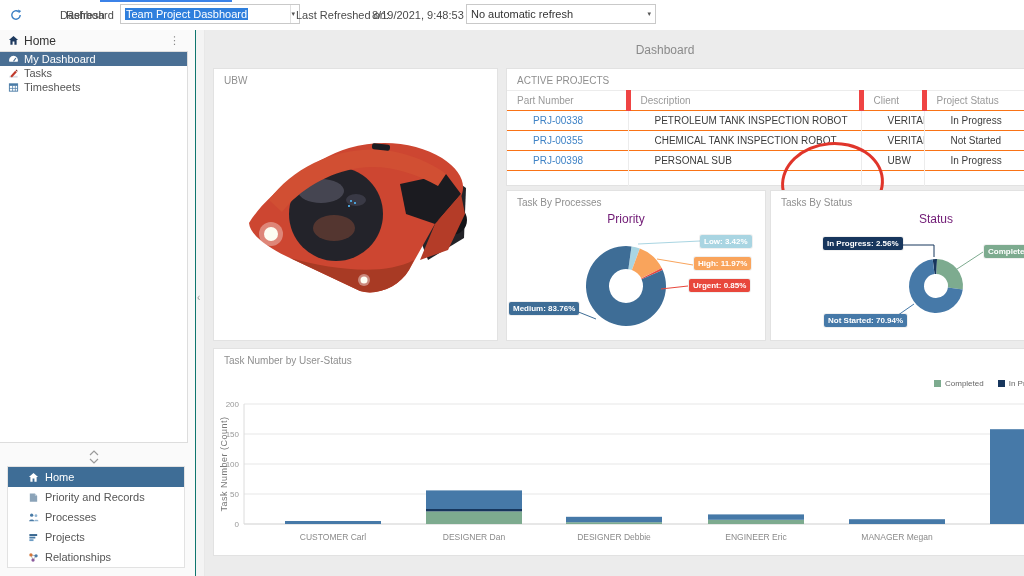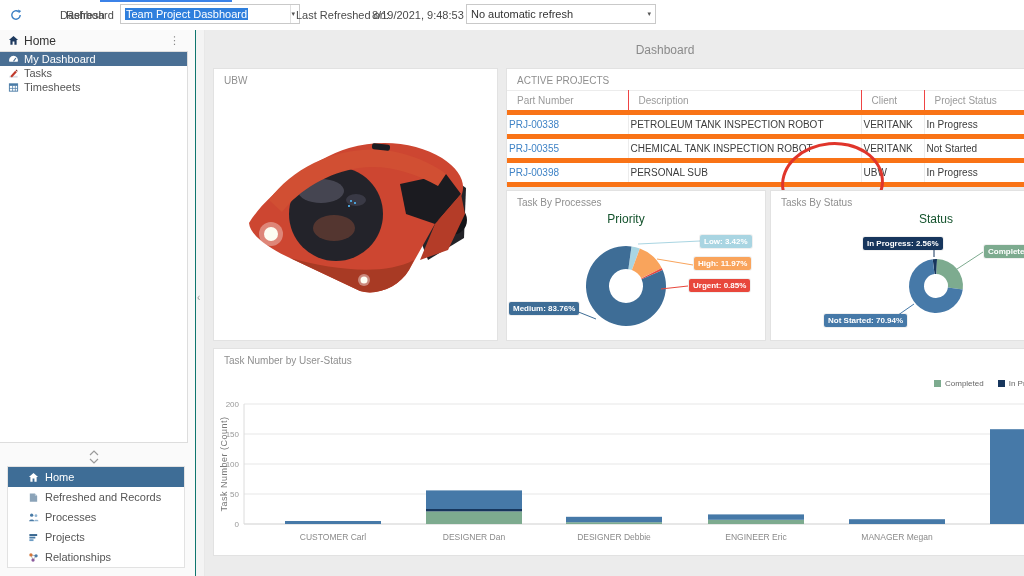--- a/index.html
+++ b/index.html
@@ -34,26 +34,26 @@
   .main-title{position:absolute;left:0;top:13px;width:920px;text-align:center;font-size:12px;color:#8a8a8a;}
   .card{position:absolute;background:#fff;border:1px solid #e2e2e2;box-sizing:border-box;}
   .card-title{padding:6px 10px 2px 10px;font-size:10px;color:#8f8f8f;white-space:nowrap;}
   #ubw-card{left:8px;top:38px;width:285px;height:273px;}
   #proj-card{left:301px;top:38px;width:620px;height:118px;}
   #prio-card{left:301px;top:160px;width:260px;height:151px;}
   #stat-card{left:565px;top:160px;width:356px;height:151px;}
   #bar-card{left:8px;top:318px;width:913px;height:208px;}
   
   .ptable{width:618px;border-collapse:collapse;table-layout:fixed;font-size:10px;margin-top:2px;}
-  .ptable th{font-weight:normal;color:#9a9a9a;text-align:left;padding:4px 10px;border-top:1px solid #ececec;border-right:1px solid #ef4444;height:11px;cursor:pointer;}
-  .ptable td{color:#3c3c3c;padding:4px 2px;border-top:5px solid #f97316;border-right:1px solid #ececec;height:11px;white-space:nowrap;overflow:hidden;}
+  .ptable th{font-weight:normal;color:#9a9a9a;text-align:left;padding:4px 10px;border-top:1px solid #ececec;border-right:5px solid #ef4444;height:11px;cursor:pointer;}
+  .ptable td{color:#3c3c3c;padding:4px 26px;border-top:1px solid #f97316;border-right:1px solid #ececec;height:11px;white-space:nowrap;overflow:hidden;}
   .ptable a{color:#3f83c6;text-decoration:none;cursor:pointer;}
   .ellipse-annot{position:absolute;left:274px;top:73px;width:97px;height:76px;border:3px solid #e0352b;border-radius:50%;transform:rotate(-5deg);pointer-events:none;}
   
-  .donut-title{position:absolute;top:21px;font-size:12px;color:#14532d;text-align:center;}
+  .donut-title{position:absolute;top:21px;font-size:12px;color:#701a75;text-align:center;}
   .callout{position:absolute;color:#fff;font-size:8px;font-weight:bold;padding:2px 4px;border-radius:2px;white-space:nowrap;
            box-shadow:0 0 0 1px rgba(0,0,0,0.06);}
   svg text{font-family:"Liberation Sans",sans-serif;}
   
   .legend{position:absolute;left:720px;top:30px;display:flex;gap:14px;align-items:center;font-size:8px;color:#666;white-space:nowrap;}
   .legend .sq{display:inline-block;width:7px;height:7px;margin-right:4px;vertical-align:-1px;}
   .icon{display:inline-flex;flex:none;}
 </style>
 </head>
 <body>
@@ -147,21 +147,21 @@
         </span>
         <span>Home</span>
       </div>
       <div class="bn-item">
         <span class="icon">
           <svg width="11" height="11" viewBox="0 0 12 12">
               <path d="M2 1.5 H7.5 L10 4 V10.5 H2 Z" fill="#8ba3b8"></path>
               <path d="M7.5 1.5 L10 4 H7.5 Z" fill="#c3d2de"></path>
             </svg>
         </span>
-        <span>Refreshed and Records</span>
+        <span>Priority and Records</span>
       </div>
       <div class="bn-item">
         <span class="icon">
           <svg width="11" height="11" viewBox="0 0 12 12">
               <circle cx="4" cy="3.5" r="1.8" fill="#4a7ba6"></circle>
               <path d="M1.2 10 C1.2 7.6 6.8 7.6 6.8 10 Z" fill="#4a7ba6"></path>
               <circle cx="8.7" cy="4" r="1.5" fill="#90b4d2"></circle>
               <path d="M6.8 10 C6.8 8 11.4 8 11.4 10 Z" fill="#90b4d2"></path>
             </svg>
         </span>
@@ -301,21 +301,21 @@
       <div class="card-title">Tasks By Status</div>
       <div class="donut-title" style="left:65px;width:200px;">Status</div>
       <svg id="stat-svg" width="354" height="149" style="position:absolute;left:0;top:0;">
           <path d="M161.70952772806103 68.2012539056843 A27 27 0 0 1 165.99691485497917 68.01841070707802 L165.44307326887963 83.00818253647913 A12 12 0 0 0 163.53756787913824 83.08944618030414 Z" fill="#17365d"></path>
           <path d="M166.04400506974133 68.02019174615293 A27 27 0 0 1 191.76802606905056 98.53168237057481 L176.89690047513358 96.56963660914437 A12 12 0 0 0 165.46400225321838 83.00897410940131 Z" fill="#7dab8f"></path>
           <path d="M191.76182135360506 98.57839598671374 A27 27 0 1 1 161.66276012800668 68.2070376770918 L163.51678227911407 83.09201674537414 A12 12 0 1 0 176.89414282382447 96.59039821631721 Z" fill="#4679a8"></path>
           <polyline points="163,66 163,54 120,54" fill="none" stroke="#17365d" stroke-width="1"></polyline>
           <polyline points="186,78 212,61" fill="none" stroke="#7dab8f" stroke-width="1"></polyline>
           <polyline points="143,113 120,129" fill="none" stroke="#4679a8" stroke-width="1"></polyline>
         </svg>
-      <div class="callout" style="left: 52px; top: 46px; background-color: rgb(23, 54, 93); margin-left: 40px;">In Progress: 2.56%</div>
+      <div class="callout" style="left: 52px; top: 46px; background-color: rgb(23, 54, 93);">In Progress: 2.56%</div>
       <div class="callout" style="left: 213px; top: 54px; min-width: 72px; background-color: rgb(125, 171, 143);">Completed</div>
       <div class="callout" style="left: 53px; top: 123px; background-color: rgb(70, 121, 168);">Not Started: 70.94%</div>
     </div>
 
     <div class="card" id="bar-card">
       <div class="card-title">Task Number by User-Status</div>
       <div class="legend">
         <span><span class="sq" style="background-color: rgb(125, 171, 143);"></span><span>Completed</span></span>
         <span><span class="sq" style="background-color: rgb(23, 54, 93);"></span><span>In Progress</span></span>
       </div>

